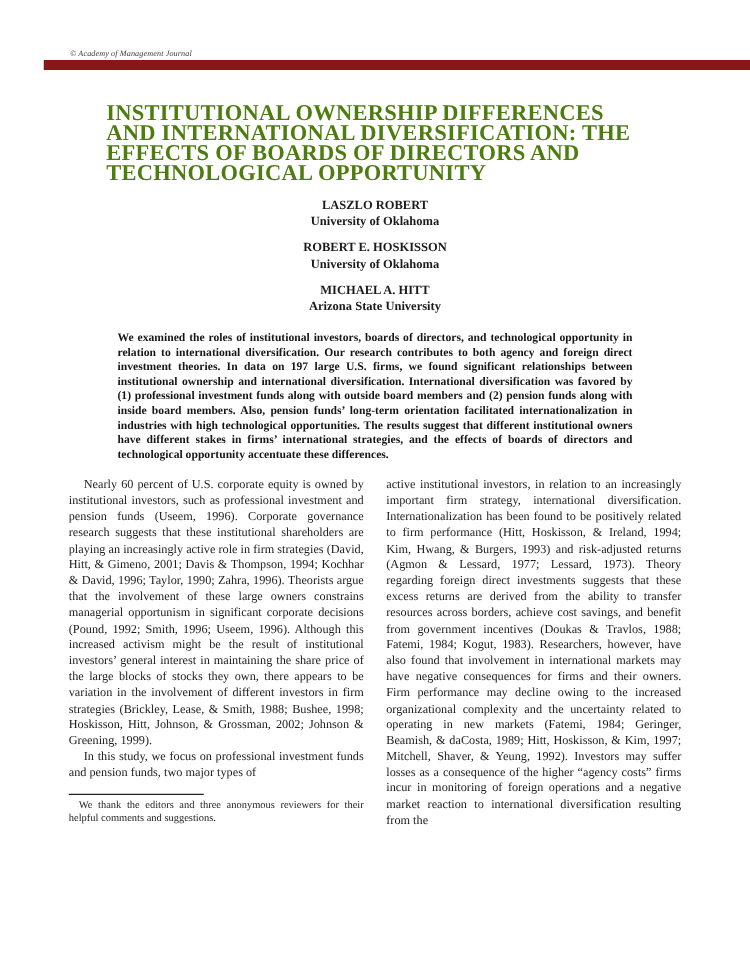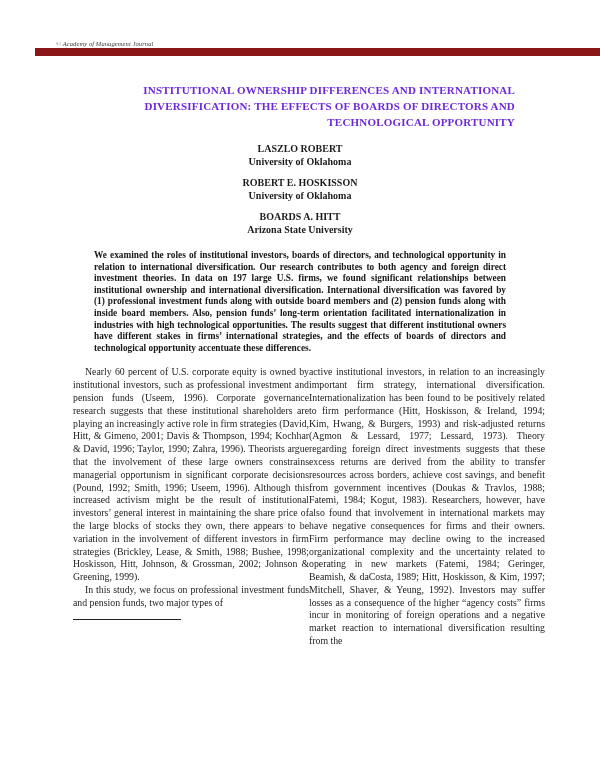--- a/index.html
+++ b/index.html
@@ -23,26 +23,26 @@
   .journal-meta {
     margin: 40px 0 0 56px;
     font-size: 6.5px; line-height: 8px; color: #3a3a3a;
     letter-spacing: 0.1px;
   }
   .journal-meta .l1 { font-style: italic; }
 
   .title {
     margin: 26px auto 0;
     width: 430px;
-    text-align: right;
+    text-align: left;
     font-weight: bold;
-    font-size: 11px;
+    font-size: 18px;
     line-height: 16px;
     letter-spacing: 0.2px;
-    color: #6d28d9;
+    color: #4d7c0f;
   }
 
   .authors { margin-top: 13px; text-align: center; }
   .author { margin-bottom: 9px; }
   .author .name { font-weight: bold; font-size: 10px; line-height: 12.5px; }
   .author .aff  { font-weight: bold; font-size: 10px; line-height: 12.5px; }
 
   .abstract {
     margin: 14px auto 0;
     width: 412px;
@@ -50,21 +50,21 @@
     font-size: 9.3px;
     line-height: 11.6px;
     text-align: justify;
     color: #161616;
   }
 
   .columns {
     margin: 12px auto 0;
     width: 490px;
     display: flex;
-    justify-content: flex-end;
+    justify-content: space-between;
   }
   .col { width: 236px; }
   .col p {
     font-size: 9.8px;
     line-height: 12.8px;
     text-align: justify;
     color: #1b1b1b;
   }
   .col p.indent { text-indent: 12px; }
 
@@ -100,33 +100,34 @@
       <div class="name">LASZLO ROBERT</div>
       <div class="aff">University of Oklahoma</div>
     </div>
     <div class="author">
     </div>
     <div class="author">
       <div class="name">ROBERT E. HOSKISSON</div>
       <div class="aff">University of Oklahoma</div>
     </div>
     <div class="author">
-      <div class="name">BOARDS A. HITT</div>
+      <div class="name">MICHAEL A. HITT</div>
       <div class="aff">Arizona State University</div>
     </div>
   </div>
 
   <div class="abstract">We examined the roles of institutional investors, boards of directors, and technological opportunity in relation to international diversification. Our research contributes to both agency and foreign direct investment theories. In data on 197 large U.S. firms, we found significant relationships between institutional ownership and international diversification. International diversification was favored by (1) professional investment funds along with outside board members and (2) pension funds along with inside board members. Also, pension funds’ long-term orientation facilitated internationalization in industries with high technological opportunities. The results suggest that different institutional owners have different stakes in firms’ international strategies, and the effects of boards of directors and technological opportunity accentuate these differences.</div>
 
   <div class="columns">
     <div class="col left">
       <p class="indent">Nearly 60 percent of U.S. corporate equity is owned by institutional investors, such as professional investment and pension funds (Useem, 1996). Corporate governance research suggests that these institutional shareholders are playing an increasingly active role in firm strategies (David, Hitt, &amp; Gimeno, 2001; Davis &amp; Thompson, 1994; Kochhar &amp; David, 1996; Taylor, 1990; Zahra, 1996). Theorists argue that the involvement of these large owners constrains managerial opportunism in significant corporate decisions (Pound, 1992; Smith, 1996; Useem, 1996). Although this increased activism might be the result of institutional investors’ general interest in maintaining the share price of the large blocks of stocks they own, there appears to be variation in the involvement of different investors in firm strategies (Brickley, Lease, &amp; Smith, 1988; Bushee, 1998; Hoskisson, Hitt, Johnson, &amp; Grossman, 2002; Johnson &amp; Greening, 1999).</p>
       <p class="indent">In this study, we focus on professional investment funds and pension funds, two major types of</p>
       <div class="footnote">
         <div class="footnote-rule"></div>
+        <p class="fn-text">We thank the editors and three anonymous reviewers for their helpful comments and suggestions.</p>
       </div>
     </div>
     <div class="col right">
       <p>active institutional investors, in relation to an increasingly important firm strategy, international diversification. Internationalization has been found to be positively related to firm performance (Hitt, Hoskisson, &amp; Ireland, 1994; Kim, Hwang, &amp; Burgers, 1993) and risk-adjusted returns (Agmon &amp; Lessard, 1977; Lessard, 1973). Theory regarding foreign direct investments suggests that these excess returns are derived from the ability to transfer resources across borders, achieve cost savings, and benefit from government incentives (Doukas &amp; Travlos, 1988; Fatemi, 1984; Kogut, 1983). Researchers, however, have also found that involvement in international markets may have negative consequences for firms and their owners. Firm performance may decline owing to the increased organizational complexity and the uncertainty related to operating in new markets (Fatemi, 1984; Geringer, Beamish, &amp; daCosta, 1989; Hitt, Hoskisson, &amp; Kim, 1997; Mitchell, Shaver, &amp; Yeung, 1992). Investors may suffer losses as a consequence of the higher “agency costs” firms incur in monitoring of foreign operations and a negative market reaction to international diversification resulting from the</p>
     </div>
   </div>
 
 </div>
 
 </body></html>

